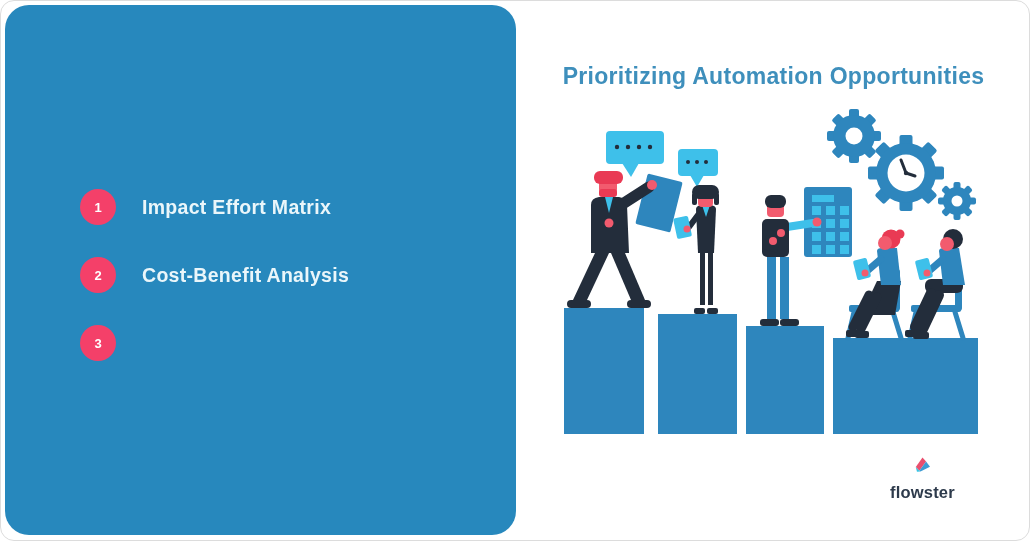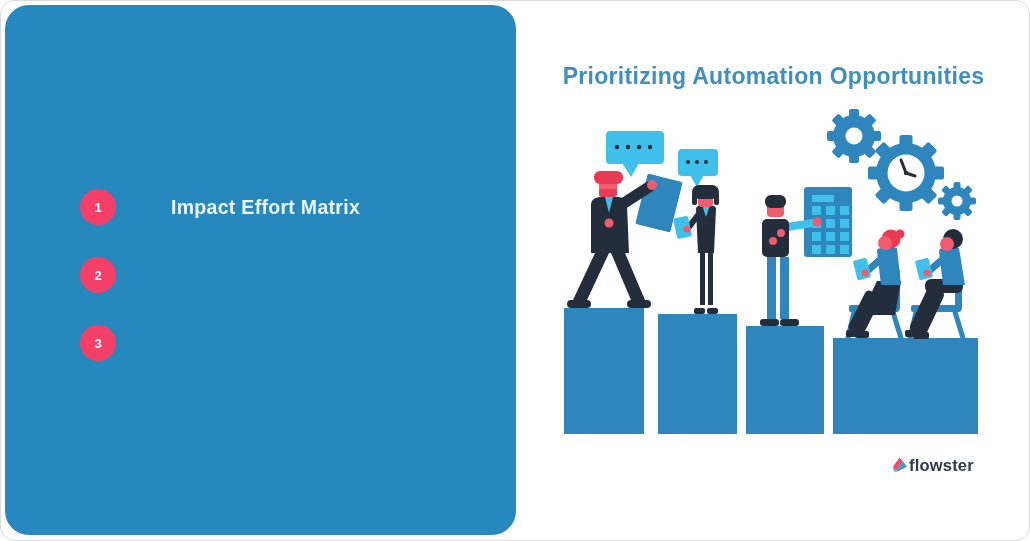--- a/index.html
+++ b/index.html
@@ -19,30 +19,30 @@
     background:var(--panel-blue);border-radius:24px;
   }
   .steps{position:absolute;left:75px;top:184px;display:flex;flex-direction:column;gap:32px;}
   .step{display:flex;align-items:center;height:36px;}
   .step-num{
     width:36px;height:36px;border-radius:50%;background:var(--accent-pink);
     color:#fff;font-size:13px;font-weight:bold;display:flex;align-items:center;justify-content:center;
     flex:0 0 36px;
   }
   .step-label{
-    margin-left:55px;color:var(--step-text);font-size:19.5px;font-weight:600;letter-spacing:.3px;
+    margin-left:26px;color:var(--step-text);font-size:19.5px;font-weight:600;letter-spacing:.3px;
     white-space:nowrap;
   }
   .right-area{position:absolute;left:515px;top:0;width:515px;height:541px;}
   .title{
     position:absolute;left:0;top:62px;width:100%;text-align:center;
     color:var(--title-blue);font-size:23px;font-weight:600;letter-spacing:.3px;white-space:nowrap;
   }
   .illustration{position:absolute;left:35px;top:100px;width:440px;height:340px;}
-  .logo{position:absolute;left:374px;top:455px;display:flex;align-items:center;gap:0;}
+  .logo{position:absolute;left:374px;top:455px;display:flex;align-items:center;gap:8px;flex-direction:column;}
   .logo-text{color:var(--logo-navy);font-size:16.5px;font-weight:bold;letter-spacing:.2px;}
   
   .fB{fill:var(--ill-blue)} .fC{fill:var(--ill-cyan)} .fN{fill:var(--ill-navy)}
   .fP{fill:var(--skin-pink)} .fR{fill:var(--hair-red)} .fW{fill:#fff}
   .sN{stroke:var(--ill-navy);fill:none;stroke-linecap:round}
   .sB{stroke:var(--ill-blue);fill:none;stroke-linecap:round}
   .sC{stroke:var(--ill-cyan);fill:none;stroke-linecap:round}
 </style>
 </head>
 <body>
@@ -52,20 +52,21 @@
   <div class="left-panel">
     <div class="steps">
 
       <div class="step">
         <div class="step-num">1</div>
         <div class="step-label">Impact Effort Matrix</div>
       </div>
 
       <div class="step">
         <div class="step-num">2</div>
+        <div class="step-label">Cost-Benefit Analysis</div>
       </div>
 
       <div class="step">
         <div class="step-num">3</div>
       </div>
 
     </div>
   </div>
 
   <div class="right-area">

